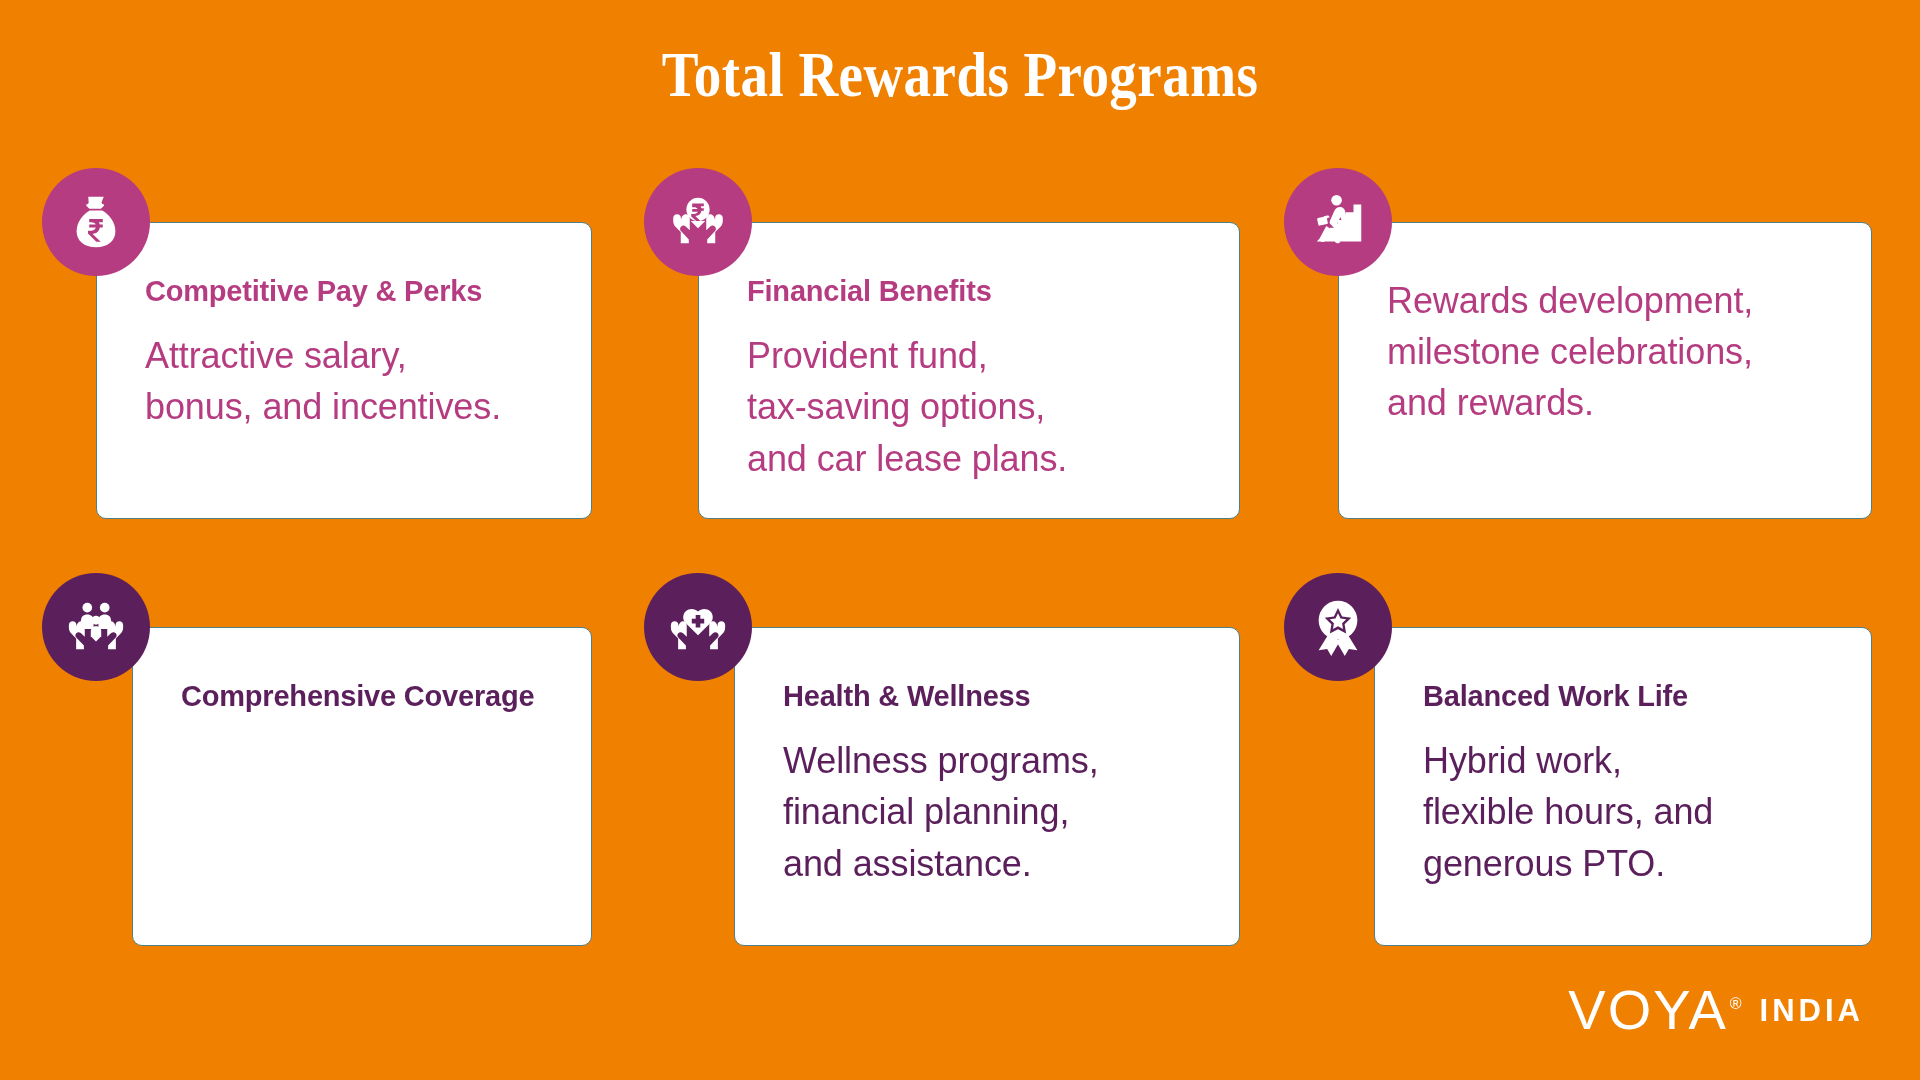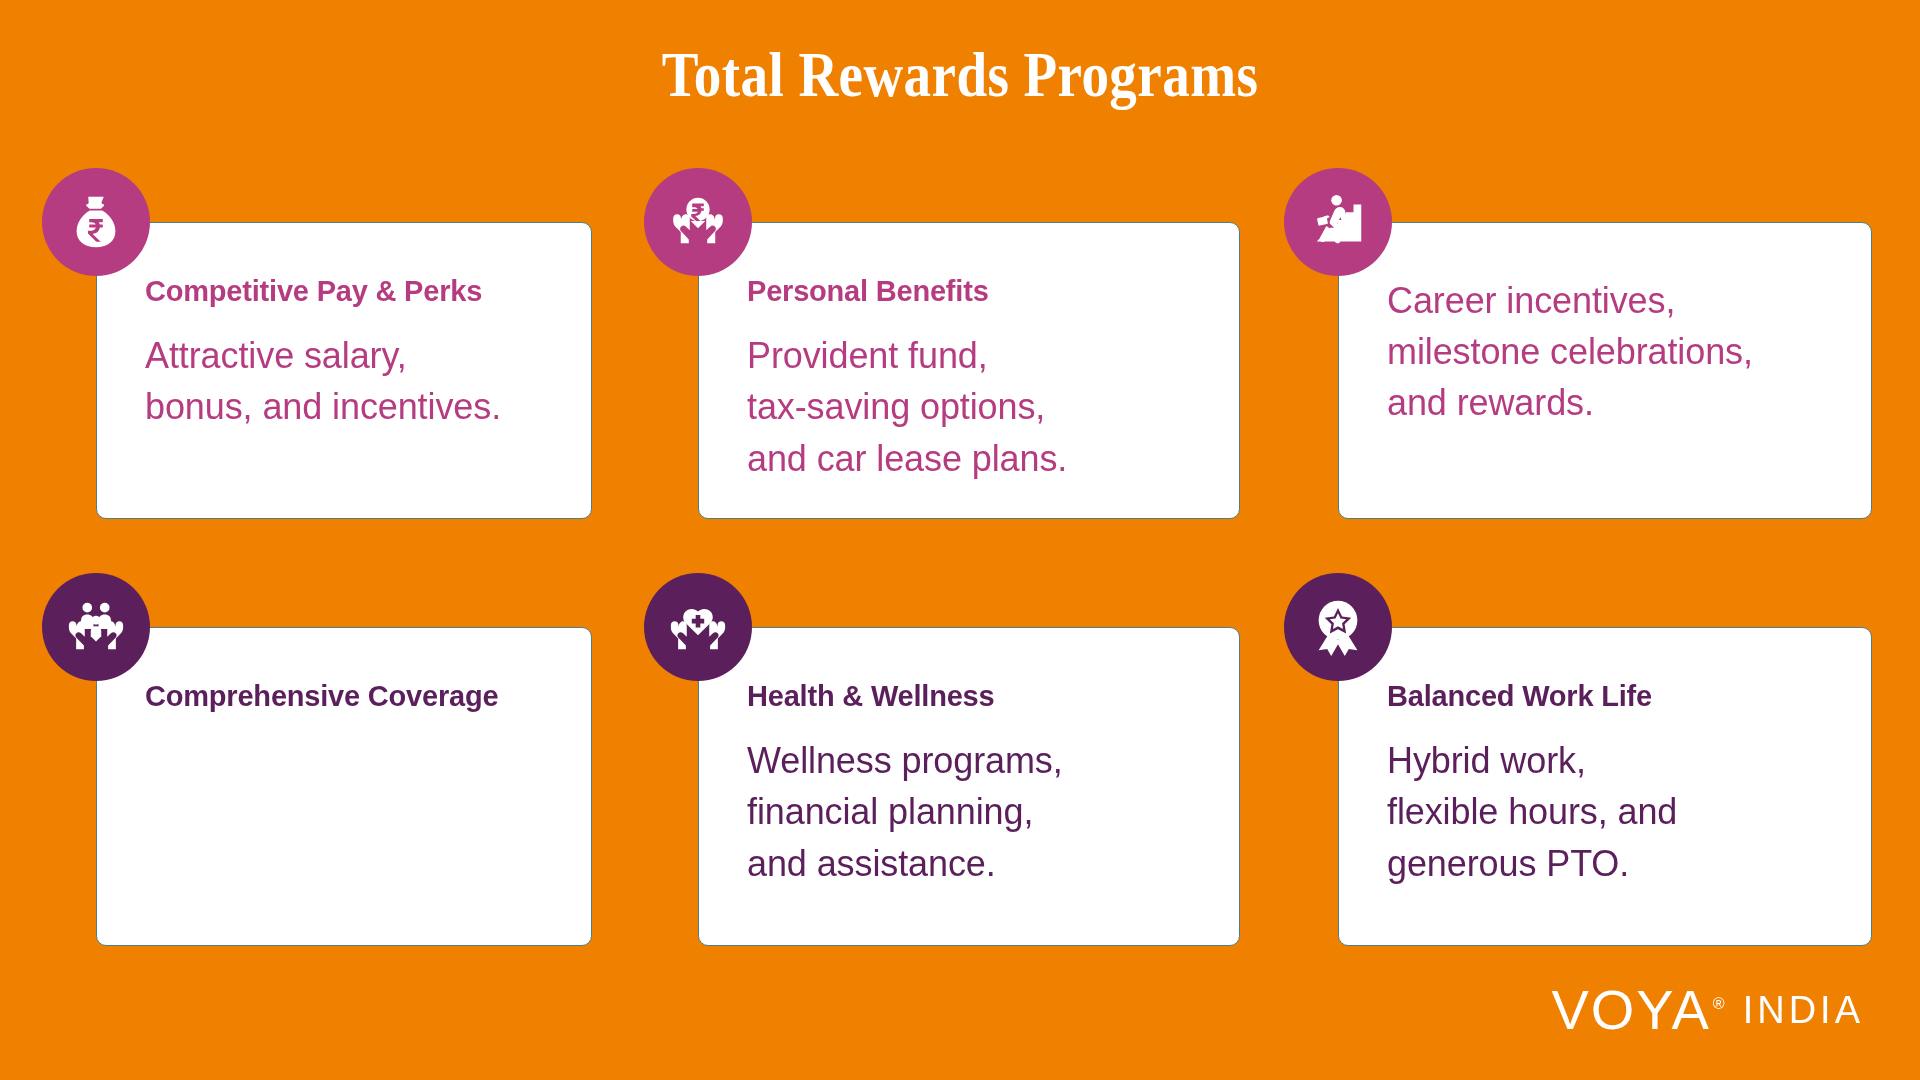--- a/index.html
+++ b/index.html
@@ -56,21 +56,21 @@
     background:#FFFFFF;
     border:1.5px solid #4E7F86;
     border-radius:10px;
     padding:52px 30px 18px 48px;
   }
   .cell.col0 .card { left:96px; right:48px; }
   .cell.col1 .card { left:58px;  right:40px; }
   .cell.col2 .card { left:58px;  right:48px; }
 
   
-  .row2 .card { top:62px; bottom:14px; }
+  .row2 .card { top:62px; bottom:14px;margin-left:36px; }
 
   .card h3 {
     font-size:29px;
     font-weight:bold;
     line-height:1.15;
     margin-bottom:22px;
     letter-spacing:-0.2px;
   }
   .card p {
     font-size:36px;
@@ -118,22 +118,22 @@
     line-height:1;
     position:relative;
     font-family:"Liberation Sans", sans-serif;
   }
   .voya-reg {
     font-size:16px;
     vertical-align:super;
     margin-left:2px;
   }
   .india-word {
-    font-size:38px;
-    font-weight:normal;
+    font-size:31px;
+    font-weight:bold;
     letter-spacing:4px;
     line-height:1;
     text-align:center;
   }
 </style>
 </head>
 <body>
 
 <div class="title">Total Rewards Programs</div>
 
@@ -158,40 +158,40 @@
     <div class="badge pinkbg">
       <svg viewBox="0 0 64 64" fill="#FFFFFF" aria-hidden="true">
         <circle cx="32" cy="19" r="12"></circle>
         <path d="M26 13h12v2.8h-3.4c.4.5.7 1.2.9 1.9H38v2.8h-2.4c-.4 3.2-2.8 5.2-6.4 5.4l7.1 6.8h-4L25 26.3v-2.5h2.8c2.1 0 3.5-.9 3.9-2.3H26v-2.8h5.6c-.6-1.2-1.9-1.9-3.8-1.9H26V13z" fill="#B53C80"></path>
         <path d="M32 38.5 24.5 31h15L32 38.5z"></path>
         <path d="M19.5 24c2.4 0 4 1.8 4 4.2v12.3l-4.2-3.9c-1.4-1.3-3.6-1.2-4.9.2-1.2 1.3-1.2 3.3 0 4.6l8.1 8.6V54h-8.3V42.4L9 37.1c-1.8-1.9-2.6-4-2.6-6.5V28c0-2.3 1.8-4 4-4 2.3 0 4 1.7 4 4v2.2c.4-3.5 2.3-6.2 5.1-6.2z"></path>
         <path d="M44.5 24c-2.4 0-4 1.8-4 4.2v12.3l4.2-3.9c1.4-1.3 3.6-1.2 4.9.2 1.2 1.3 1.2 3.3 0 4.6l-8.1 8.6V54h8.3V42.4l5.2-5.3c1.8-1.9 2.6-4 2.6-6.5V28c0-2.3-1.8-4-4-4-2.3 0-4 1.7-4 4v2.2c-.4-3.5-2.3-6.2-5.1-6.2z"></path>
       </svg>
     </div>
     <div class="card pink">
-      <h3>Personal Benefits</h3>
+      <h3>Financial Benefits</h3>
       <p>Provident fund,
 tax-saving options,
 and car lease plans.</p>
     </div>
   </div>
 
   <div class="cell col2 row1">
     <div class="badge pinkbg">
       <svg viewBox="0 0 64 64" fill="#FFFFFF" aria-hidden="true">
         <path d="M56 14v38H10l14-14h8v-8h8v-8h8v-8h8z"></path>
         <circle cx="30.5" cy="9.5" r="5.5"></circle>
         <path d="M34.2 16.5c2.6 0 4.6 1.9 5.2 4.3l1.2 5.2 6.6 1.7c1.6.4 2.5 2 2.1 3.6-.4 1.5-2 2.4-3.6 2l-8.3-2.2c-1.1-.3-2-1.2-2.3-2.3l-.5-2-3.2 6.3 5.8 5.9c.8.8 1.1 2 .7 3l-3.5 10c-.6 1.6-2.3 2.4-3.9 1.8-1.5-.6-2.3-2.3-1.8-3.8l2.9-8.3-7.3-7.3c-.9-.9-1.2-2.3-.7-3.5l4.3-9.8c1.3-2.9 3-4.6 6.3-4.6z"></path>
         <path d="M25 39.5 18.8 51c-.8 1.5-2.6 2.1-4.1 1.3s-2.1-2.6-1.3-4.1l6.5-12 5.1 3.3z"></path>
         <path d="M20.6 25.3c1-.4 2.1.1 2.5 1.1l.2.6-6.6 2.9-.4-1c-.4-1 .1-2.1 1.1-2.5l3.2-1.1z"></path>
         <rect x="11" y="27" width="10" height="8" rx="1.2" transform="rotate(-12 16 31)"></rect>
       </svg>
     </div>
     <div class="card pink">
-      <p>Career incentives,
+      <p>Rewards development,
 milestone celebrations,
 and rewards.</p>
     </div>
   </div>
 
   <div class="cell col0 row2">
     <div class="badge plumbg">
       <svg viewBox="0 0 64 64" fill="#FFFFFF" aria-hidden="true">
         <circle cx="23" cy="12" r="5"></circle>
         <circle cx="41" cy="12" r="5"></circle>

